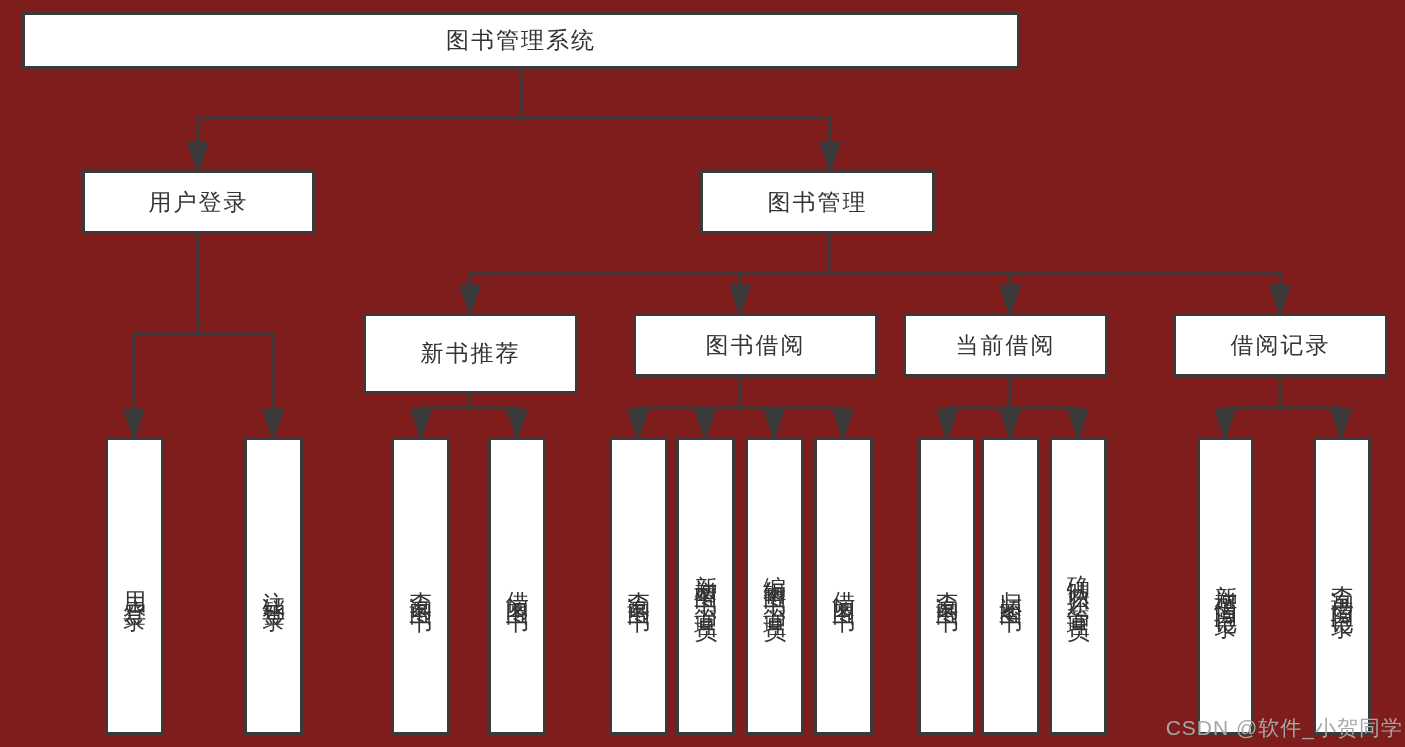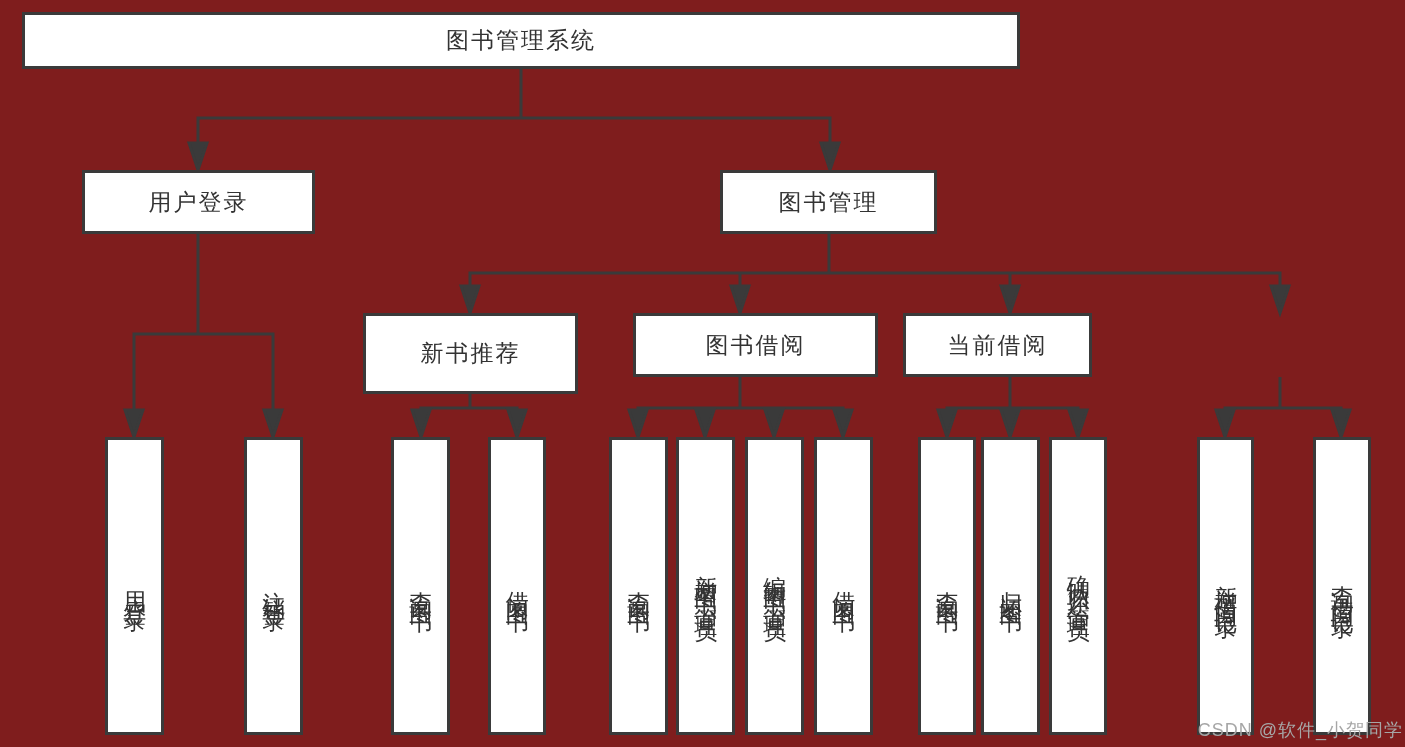--- a/index.html
+++ b/index.html
@@ -43,21 +43,21 @@
     font-size: 23px;
     letter-spacing: 0.28em;
     line-height: 1.1;
     color: #333333;
     white-space: nowrap;
   }
   .watermark {
     position: absolute;
     right: 2px;
     bottom: 5px;
-    font-size: 18px;
+    font-size: 21px;
     letter-spacing: 1px;
     color: #a6a6a6;
     z-index: 5;
     white-space: nowrap;
   }
 </style>
 </head>
 <body>
 
 <div class="stage">
@@ -112,32 +112,35 @@
     </g>
   </svg>
 
   <div class="box h root" style="left:22px;top:12px;width:998px;height:57px">
     <span class="lbl">图书管理系统</span>
   </div>
 
   <div class="box h" style="left:82px;top:170px;width:233px;height:64px">
     <span class="lbl">用户登录</span>
   </div>
-  <div class="box h" style="left:720px;top:170px;width:217px;height:64px">
+  <div class="box h" style="left:700px;top:170px;width:235px;height:64px">
     <span class="lbl">图书管理</span>
   </div>
 
   <div class="box h" style="left:363px;top:313px;width:215px;height:81px">
     <span class="lbl">新书推荐</span>
   </div>
   <div class="box h" style="left:633px;top:313px;width:245px;height:64px">
     <span class="lbl">图书借阅</span>
   </div>
-  <div class="box h" style="left:903px;top:313px;width:189px;height:64px">
+  <div class="box h" style="left:903px;top:313px;width:205px;height:64px">
     <span class="lbl">当前借阅</span>
+  </div>
+  <div class="box h" style="left:1173px;top:313px;width:215px;height:64px">
+    <span class="lbl">借阅记录</span>
   </div>
 
   <div class="box v" style="left:105px;top:437px;width:59px;height:298px">
     <span class="vlbl">用户登录</span>
   </div>
   <div class="box v" style="left:244px;top:437px;width:59px;height:298px">
     <span class="vlbl">注销登录</span>
   </div>
 
   <div class="box v" style="left:391px;top:437px;width:59px;height:298px">

